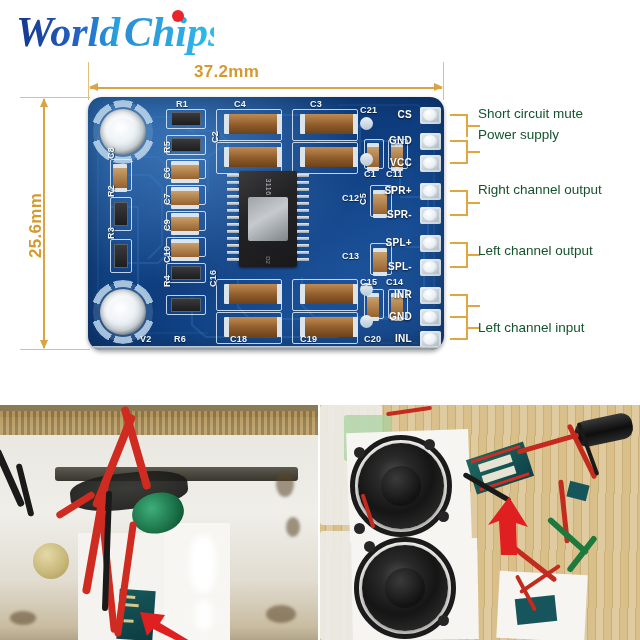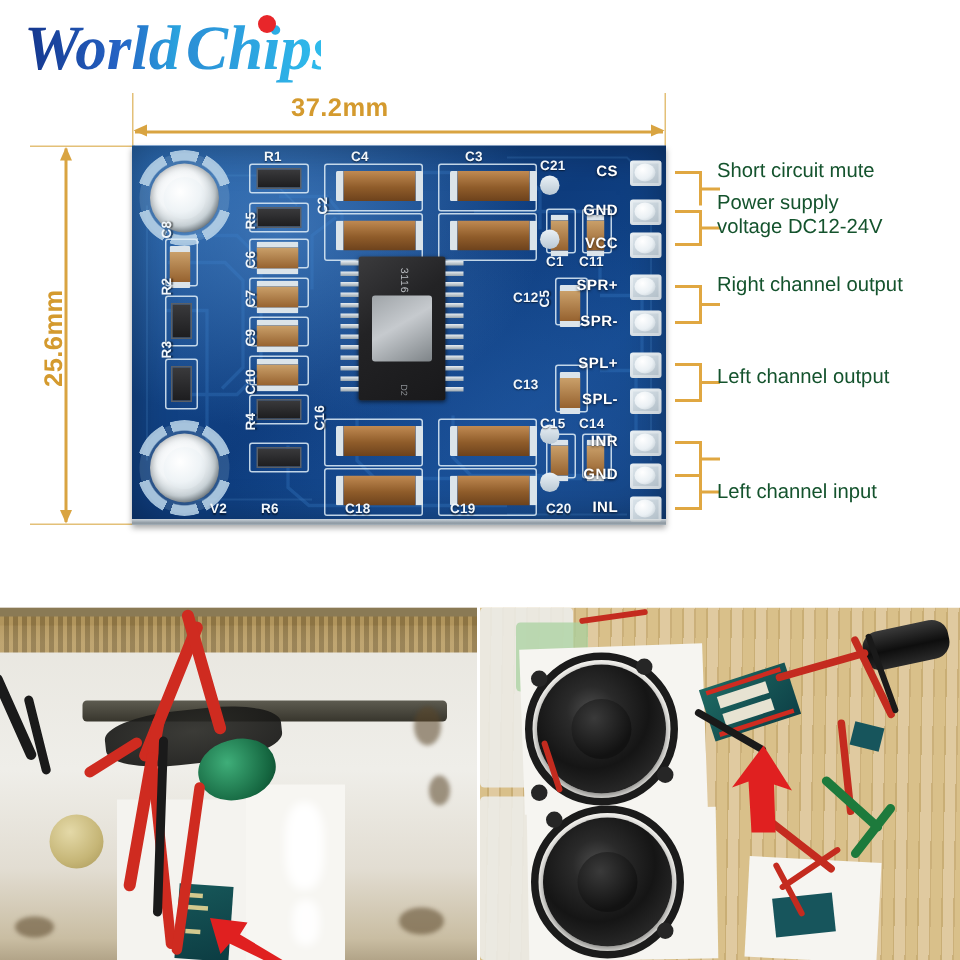--- a/index.html
+++ b/index.html
@@ -16,21 +16,21 @@
   
   .diagram{position:absolute;left:0;top:58px;width:640px;height:302px;}
 
   
   .pcb{
     position:absolute;left:88px;top:39px;width:356px;height:253px;
     background:
       radial-gradient(ellipse at 28% 22%, rgba(90,150,215,.55) 0%, rgba(90,150,215,0) 48%),
       radial-gradient(ellipse at 78% 78%, rgba(40,95,170,.5) 0%, rgba(40,95,170,0) 55%),
       linear-gradient(142deg,#1f5fa8 0%,#15498c 22%,#0e3c7d 48%,#12478c 72%,#0c3872 100%);
-    border-radius:0;
+    border-radius:14px;
     box-shadow:0 2px 4px rgba(0,0,0,.35), inset 0 0 28px rgba(0,0,0,.35);
     overflow:hidden;
   }
   .pcb:after{
     content:"";position:absolute;left:0;right:0;bottom:-1px;height:5px;
     background:linear-gradient(180deg,#dfe4e6,#9aa2a6 55%,#cfd6d9);
     opacity:.9;
   }
   
   .traces{position:absolute;inset:0;opacity:.5;}
@@ -455,21 +455,20 @@
 
       <div class="brk">
         <span style="left:450px;top:258px;width:18px;height:1.6px;"></span>
         <span style="left:450px;top:280px;width:18px;height:1.6px;"></span>
         <span style="left:466px;top:258px;width:1.6px;height:24px;"></span>
         <span style="left:466px;top:269px;width:14px;height:1.6px;"></span>
       </div>
 
       <div class="cotxt" style="left:478px;top:48px;">Short circuit mute</div>
       <div class="cotxt" style="left:478px;top:69px;">Power supply</div>
-      <div class="cotxt" style="left:478px;top:85px;">voltage DC12-24V</div>
       <div class="cotxt" style="left:478px;top:124px;">Right channel output</div>
       <div class="cotxt" style="left:478px;top:185px;">Left channel output</div>
       <div class="cotxt" style="left:478px;top:262px;">Left channel input</div>
     </div>
   </div>
 
   <div class="photos">
 
     <div class="photo left">
       <div class="p1">

